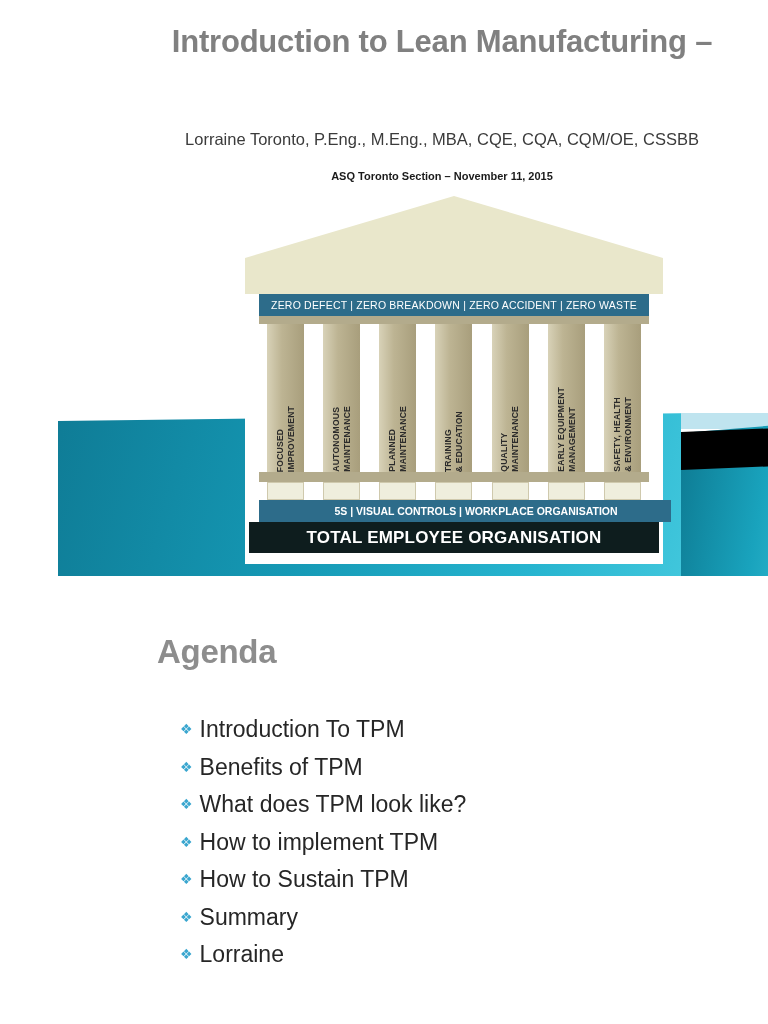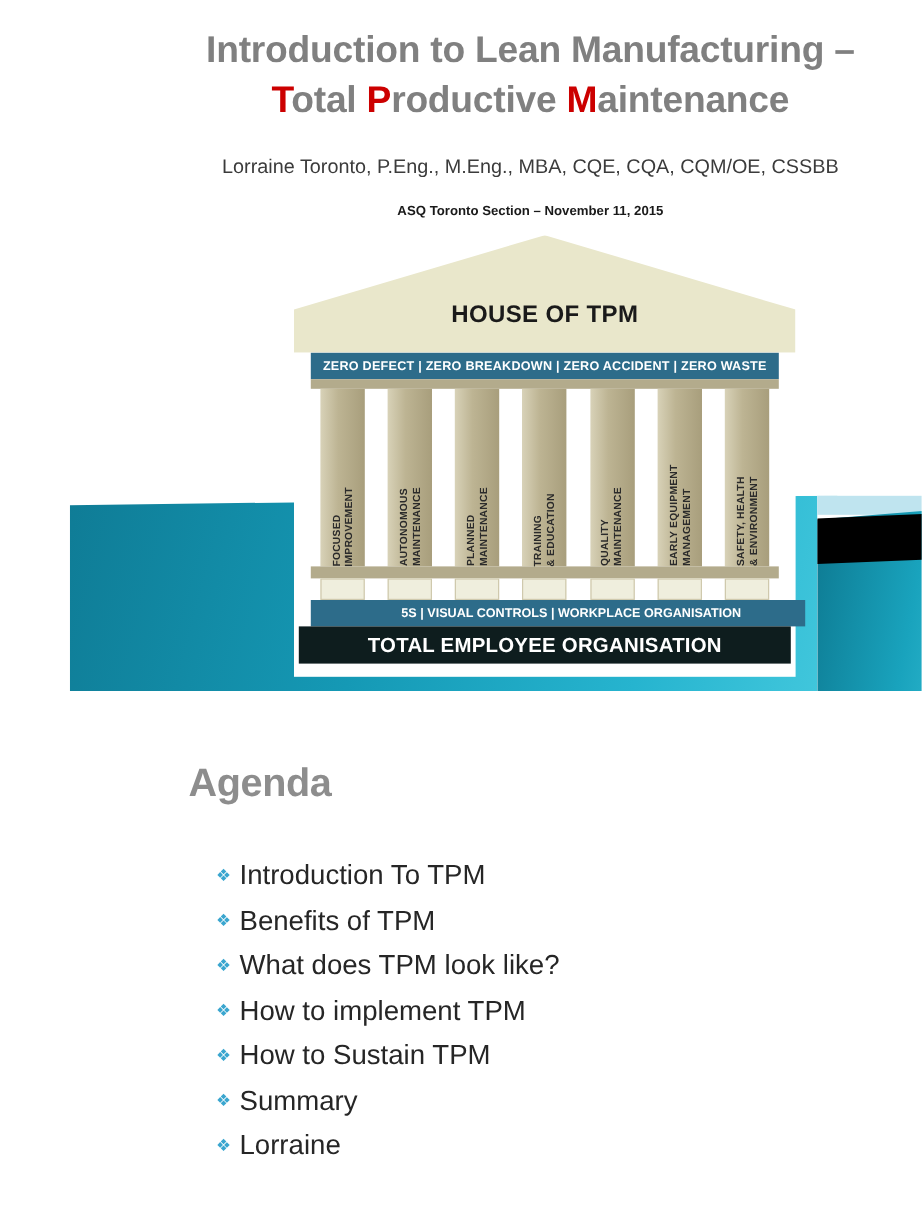--- a/index.html
+++ b/index.html
@@ -125,21 +125,21 @@
     color: #1a1a1a;
     letter-spacing: 0.3px;
   }
   .tpm-zero {
     position: absolute;
     left: 14px; top: 98px;
     width: 390px; height: 22px;
     background: #2d6c8a;
     color: #ffffff;
     font-size: 10.5px;
-    font-weight: bold;
+    font-weight: normal;
     letter-spacing: 0.2px;
     display: flex;
     align-items: center;
     justify-content: center;
   }
   .tpm-entab {
     position: absolute;
     left: 14px; top: 120px;
     width: 390px; height: 8px;
     background: #b3ab8c;
@@ -259,37 +259,35 @@
     flex: 0 0 auto;
   }
 </style>
 </head>
 <body>
 
 <div class="slide1">
 
   <div class="s1-title">
     <span class="grayline">Introduction to Lean Manufacturing –</span>
-    <span><span class="red">T</span>otal <span class="red">P</span>roductive <span class="red">M</span>aintenance</span>
   </div>
 
   <div class="s1-subtitle">Lorraine Toronto, P.Eng., M.Eng., MBA, CQE, CQA, CQM/OE, CSSBB</div>
   <div class="s1-subtitle2">ASQ Toronto Section – November 11, 2015</div>
 
   <div class="s1-band">
     <div class="band-left"></div>
     <div class="band-right-white"></div>
     <div class="band-right-lt"></div>
     <div class="band-right-teal"></div>
     <div class="band-right-black"></div>
   </div>
 
   <div class="tpm-fig">
     <div class="tpm-roof"></div>
-    <div class="tpm-roof-label">HOUSE OF TPM</div>
     <div class="tpm-zero">ZERO DEFECT | ZERO BREAKDOWN | ZERO ACCIDENT | ZERO WASTE</div>
     <div class="tpm-entab"></div>
 
     <div class="tpm-pillars">
       <div class="pillar">
           <span>FOCUSED
 IMPROVEMENT</span>
         </div>
       <div class="pillar">
           <span>AUTONOMOUS

